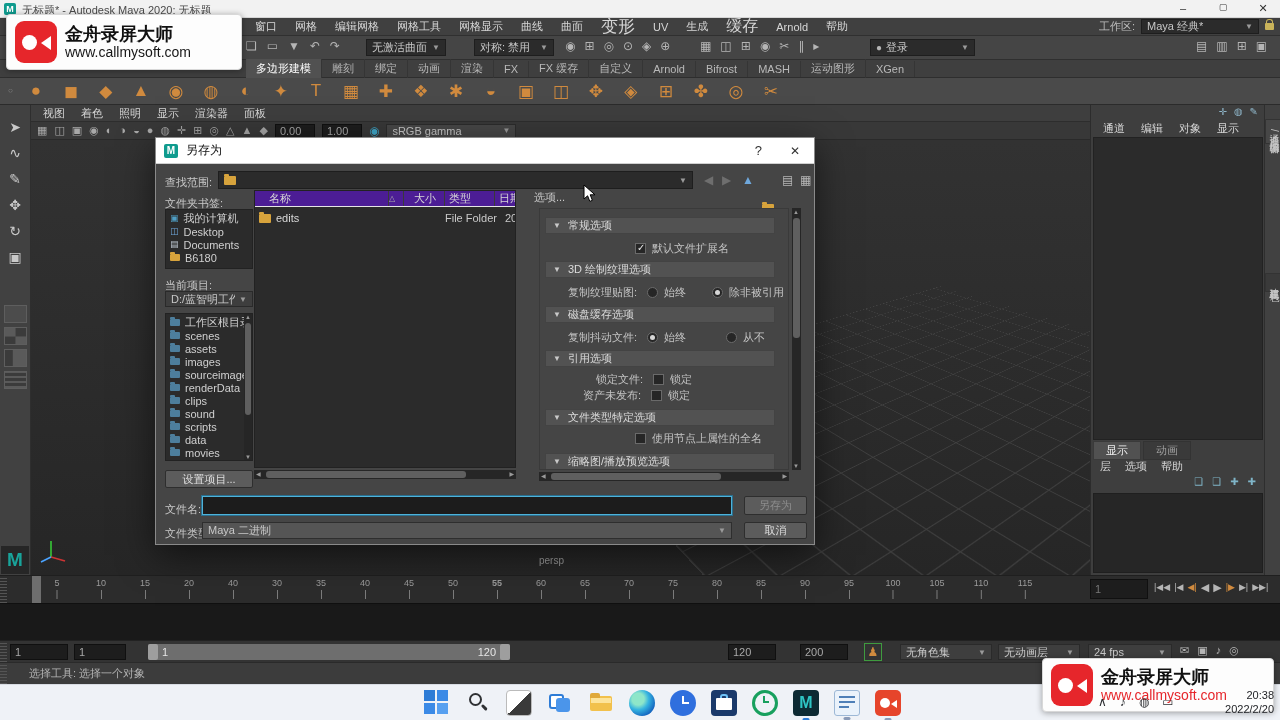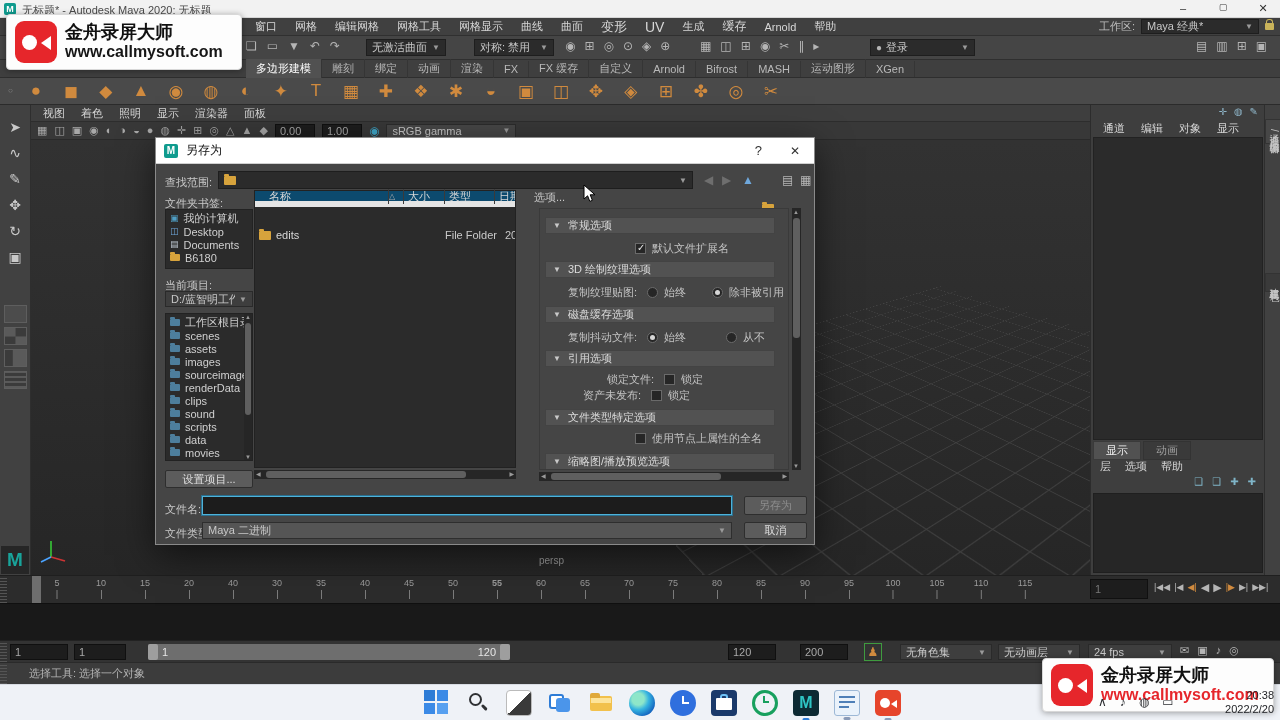--- a/index.html
+++ b/index.html
@@ -29,21 +29,21 @@
   .radio.sel::after{content:"";position:absolute;inset:2px;border-radius:50%;background:#d6d6d6}
   .optrow{position:absolute;display:flex;align-items:center;gap:6px;color:#c3c3c3}
   .scroll-thumb{background:#5f5f5f;border-radius:3px;position:absolute}
   .scroll-track{background:#262626;position:absolute}
   .list-item{display:flex;align-items:center;gap:5px;height:13px;padding-left:4px;color:#d0d0d0;white-space:nowrap}
   .wm-box{position:absolute;background:#fdfdfd;border:1px solid #d8d8d8;border-radius:4px;box-shadow:0 1px 6px rgba(0,0,0,.35);display:flex;align-items:center;gap:8px;padding:5px 8px;z-index:20}
   .wm-logo{width:42px;height:42px;background:#e6262b;border-radius:9px;position:relative;flex:none}
   .wm-logo::before{content:"";position:absolute;left:7px;top:14px;width:15px;height:15px;border-radius:50%;background:#fff}
   .wm-logo::after{content:"";position:absolute;right:6px;top:15px;border-top:7px solid transparent;border-bottom:7px solid transparent;border-right:10px solid #fff}
   .wm-title{font-size:18px;font-weight:bold;color:#111;line-height:1.15;white-space:nowrap}
-  .wm-url{font-size:16px;font-weight:bold;line-height:1.15;white-space:nowrap}
+  .wm-url{font-size:14px;font-weight:normal;line-height:1.15;white-space:nowrap}
   .tb-ic{width:26px;height:26px;position:relative;flex:none}
   .underline-dot{position:absolute;bottom:-5px;left:50%;transform:translateX(-50%);width:7px;height:3px;border-radius:2px;background:#8a9bb8}
   .lock{display:inline-block;width:9px;height:7px;background:#c9b35a;border-radius:1px;position:relative}
   .lock::before{content:"";position:absolute;top:-4px;left:1px;width:5px;height:4px;border:1.5px solid #c9b35a;border-bottom:none;border-radius:3px 3px 0 0}
   .vtab{writing-mode:vertical-rl;font-size:10px;color:#c6c6c6;letter-spacing:1px;padding:6px 1px;background:#474747;border:1px solid #333;border-radius:0 3px 3px 0}
 </style>
 </head>
 <body>
 
 <div class="abs row" style="left:0;top:0;width:1280px;height:18px;background:#f2f2f2;border-bottom:1px solid #d6d6d6;color:#3a3a3a">
@@ -62,24 +62,24 @@
       <span class="menu-item" style="font-size:11px">选择</span>
       <span class="menu-item" style="font-size:11px">修改</span>
       <span class="menu-item" style="font-size:11px">显示</span>
       <span class="menu-item" style="font-size:11px">窗口</span>
       <span class="menu-item" style="font-size:11px">网格</span>
       <span class="menu-item" style="font-size:11px">编辑网格</span>
       <span class="menu-item" style="font-size:11px">网格工具</span>
       <span class="menu-item" style="font-size:11px">网格显示</span>
       <span class="menu-item" style="font-size:11px">曲线</span>
       <span class="menu-item" style="font-size:11px">曲面</span>
-      <span class="menu-item" style="font-size:13px">变形</span>
-      <span class="menu-item" style="font-size:14px">UV</span>
+      <span class="menu-item" style="font-size:17px">变形</span>
+      <span class="menu-item" style="font-size:11px">UV</span>
       <span class="menu-item" style="font-size:11px">生成</span>
-      <span class="menu-item" style="font-size:12px">缓存</span>
+      <span class="menu-item" style="font-size:16px">缓存</span>
       <span class="menu-item" style="font-size:11px">Arnold</span>
       <span class="menu-item" style="font-size:11px">帮助</span>
     </div>
   <div class="row" style="margin-left:auto;padding-right:6px;gap:6px">
     <span style="color:#bdbdbd">工作区:</span>
     <span class="dd" style="width:118px;height:15px;position:relative">
       <span>Maya 经典*</span>
         <span class="chev">▼</span>
     </span>
     <span class="lock"></span>
@@ -559,28 +559,28 @@
       <span class="scroll-thumb" style="left:1px;top:9px;width:6px;height:92px"></span>
       <span class="abs ic" style="left:1px;bottom:0;font-size:6px;color:#999">▼</span>
     </div>
   </div>
   <div class="abs btn" style="left:9px;top:332px;width:88px;height:18px">
       <span>设置项目...</span>
     </div>
 
   
   <div class="abs" style="left:98px;top:52px;width:262px;height:278px;background:#2b2b2b;border:1px solid #222">
-    <div class="row" style="height:16px;background:#0c4a6e;border-bottom:6px solid #e5e5e5">
+    <div class="row" style="height:16px;background:#4c1d95;border-bottom:1px solid #e5e5e5">
       <span style="width:134px;padding-left:14px;border-right:1px solid #3a3a3a;color:#d6d6d6">名称</span>
       <span style="width:14px;font-size:8px;color:#aaa">△</span>
-      <span style="width:42px;padding-left:4px;border-left:1px solid #3a3a3a;border-right:1px solid #3a3a3a;color:#d6d6d6">大小</span>
+      <span style="width:42px;padding-left:10px;border-left:1px solid #3a3a3a;border-right:1px solid #3a3a3a;color:#d6d6d6">大小</span>
       <span style="width:50px;padding-left:4px;border-right:1px solid #3a3a3a;color:#d6d6d6">类型</span>
       <span style="flex:1;padding-left:4px;color:#d6d6d6;overflow:hidden;white-space:nowrap">日期修</span>
     </div>
-    <div class="row" style="height:16px;margin-top:20px">
+    <div class="row" style="height:16px;margin-top:3px">
       <span style="width:148px;display:flex;gap:5px;align-items:center;padding-left:4px">
           <span class="folder"></span>
           <span style="color:#d8d8d8">edits</span>
         </span>
       <span style="width:42px"></span>
       <span style="width:52px;color:#c9c9c9;white-space:nowrap;overflow:visible">File Folder</span>
       <span style="flex:1;color:#c9c9c9;white-space:nowrap;overflow:hidden;padding-left:8px">2022/2/2</span>
     </div>
   </div>
   <div class="scroll-track abs" style="left:98px;top:332px;width:262px;height:9px">
@@ -622,21 +622,21 @@
         <span class="radio sel" style="margin-left:4px"></span>
         <span>始终</span>
         <span class="radio" style="margin-left:34px"></span>
         <span>从不</span>
       </div>
 
     <div class="sect" style="left:5px;top:141px;width:230px">
         <span class="tri">▼</span>
         <span>引用选项</span>
       </div>
-    <div class="optrow" style="left:67px;top:163px">
+    <div class="optrow" style="left:56px;top:163px">
         <span>锁定文件:</span>
         <span class="cb" style="margin-left:4px"></span>
         <span>锁定</span>
       </div>
     <div class="optrow" style="left:43px;top:179px">
         <span>资产未发布:</span>
         <span class="cb" style="margin-left:4px"></span>
         <span>锁定</span>
       </div>
 

